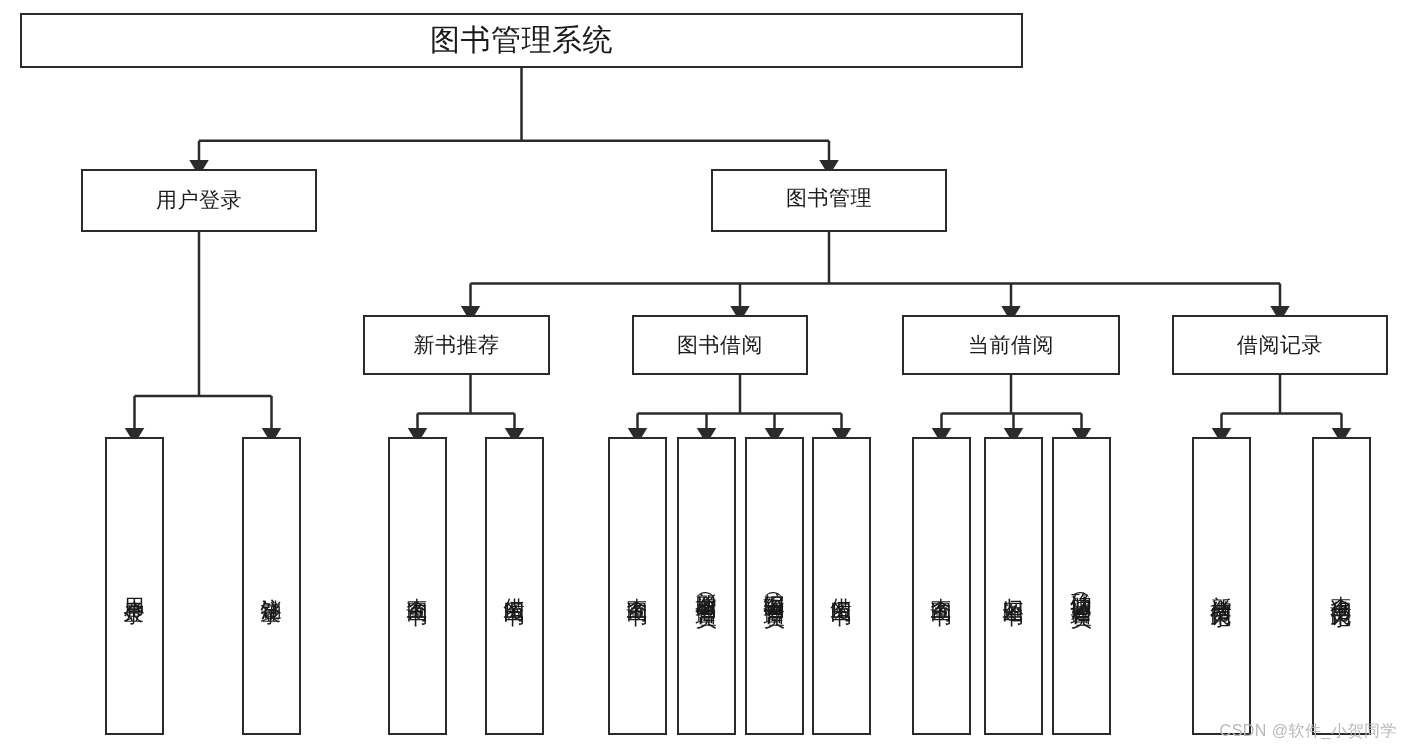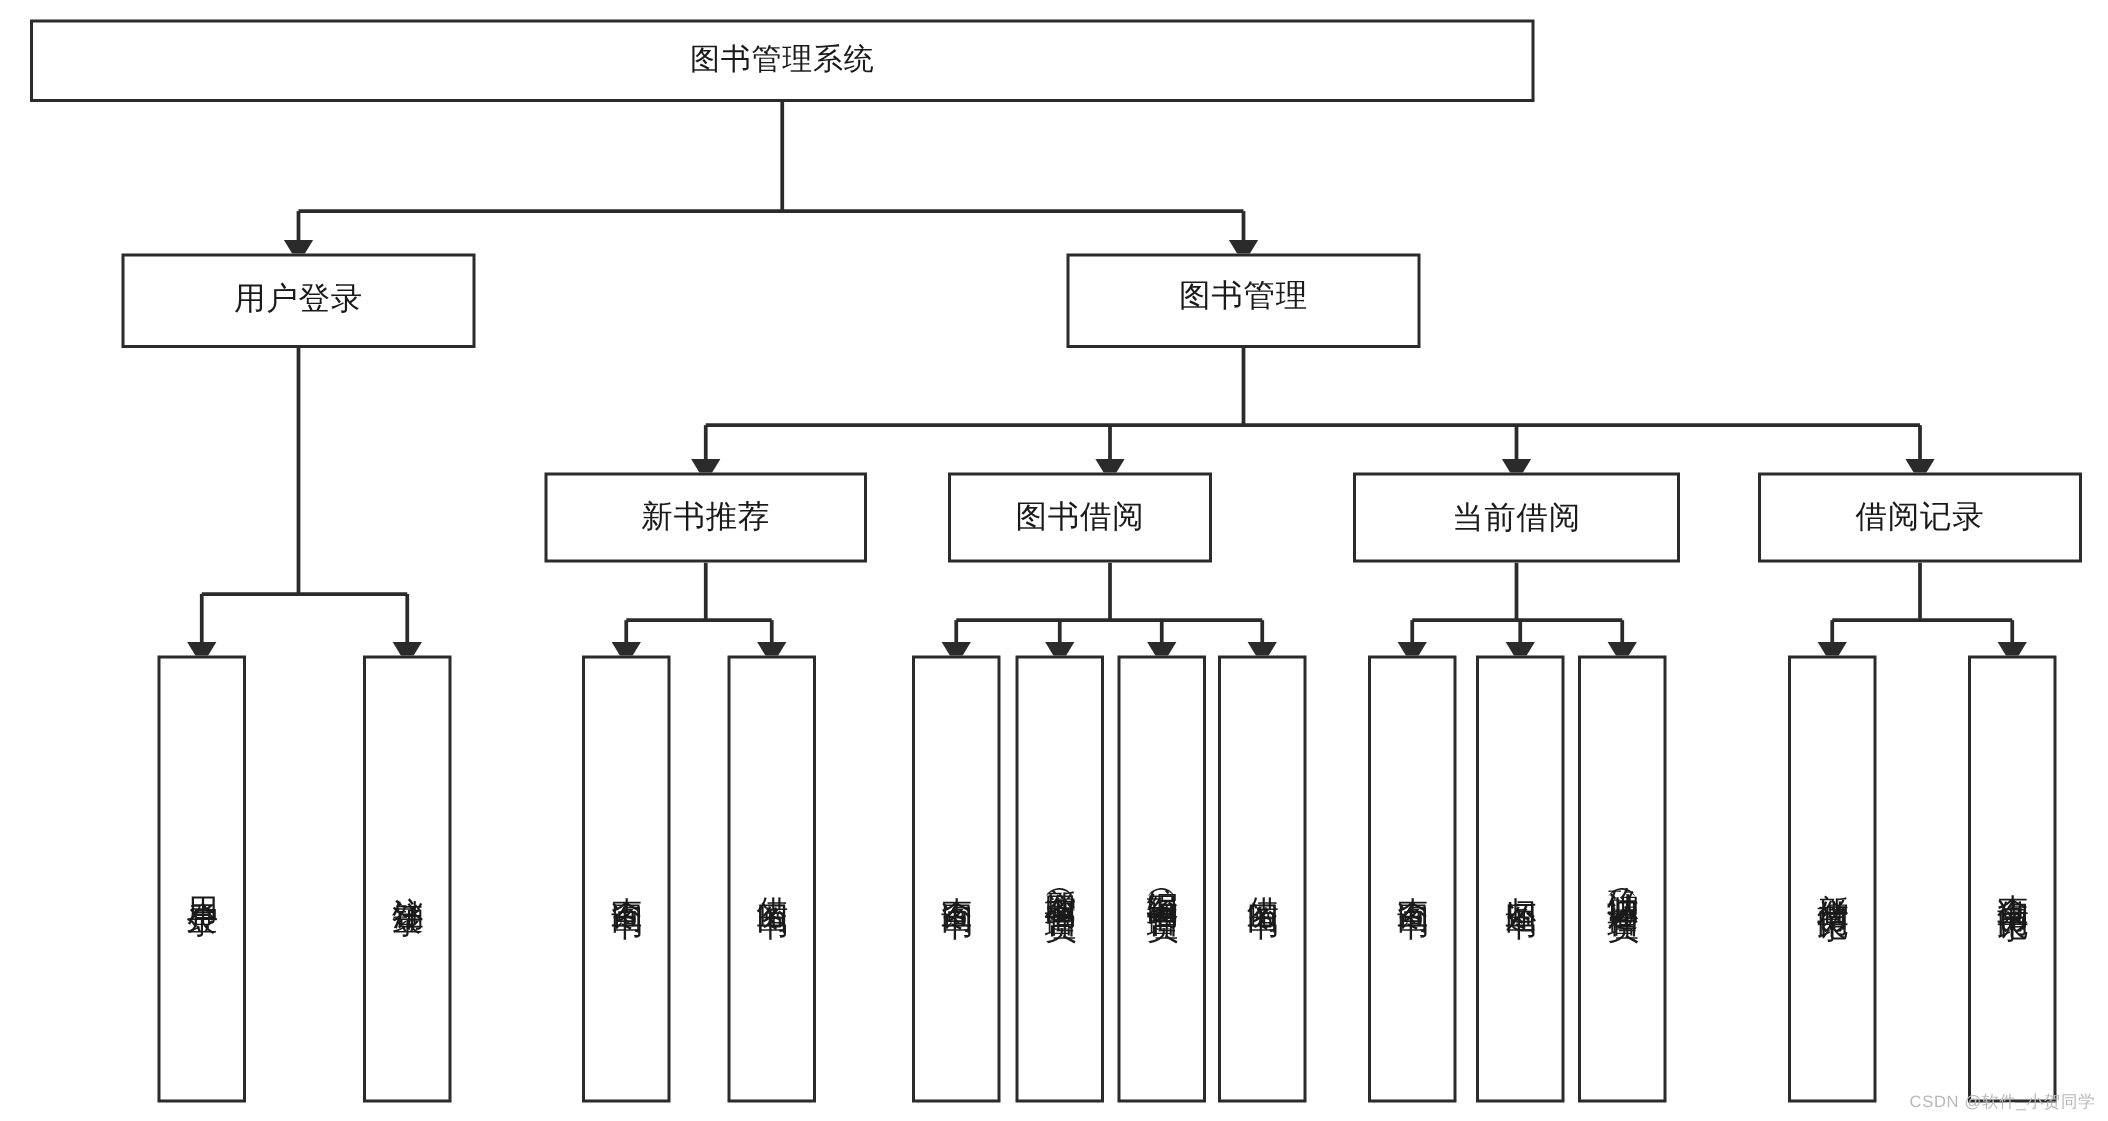--- a/index.html
+++ b/index.html
@@ -42,38 +42,38 @@
     color: #1a1a1a;
     line-height: 1.08;
     text-align: center;
     white-space: nowrap;
   }
   .node.horiz .label {
     font-size: 21px;
     letter-spacing: 0.5px;
   }
   .node.root .label {
-    font-size: 20px;
+    font-size: 30px;
   }
   .node.vert {
     align-items: center;
     justify-content: center;
   }
   .node.vert .label {
     writing-mode: vertical-rl;
     text-orientation: upright;
     font-size: 21px;
     letter-spacing: 2.5px;
     line-height: 1;
   }
   #watermark {
     position: absolute;
     right: 8px;
     bottom: 5px;
-    font-size: 11px;
+    font-size: 16px;
     color: #b8b8b8;
     letter-spacing: 0.5px;
     user-select: none;
     white-space: nowrap;
   }
 </style>
 </head>
 <body>
 
 <div id="diagram-root">
@@ -125,21 +125,21 @@
     <span class="label">图书管理系统</span>
   </div>
 
   <div class="node horiz" style="left: 81px; top: 169px; width: 236px; height: 63px;">
     <span class="label">用户登录</span>
   </div>
   <div class="node horiz" style="left: 711px; top: 169px; width: 236px; height: 63px; font-family: Liberation Mono, monospace;">
     <span class="label">图书管理</span>
   </div>
 
-  <div class="node horiz" style="left: 363px; top: 315px; width: 215px; height: 60px; justify-content: center;">
+  <div class="node horiz" style="left: 363px; top: 315px; width: 187px; height: 60px; justify-content: center;">
     <span class="label">新书推荐</span>
   </div>
   <div class="node horiz" style="left: 632px; top: 315px; width: 176px; height: 60px;">
     <span class="label">图书借阅</span>
   </div>
   <div class="node horiz" style="left: 902px; top: 315px; width: 218px; height: 60px; font-family: Liberation Serif, serif;">
     <span class="label">当前借阅</span>
   </div>
   <div class="node horiz" style="left: 1172px; top: 315px; width: 216px; height: 60px;">
     <span class="label">借阅记录</span>

